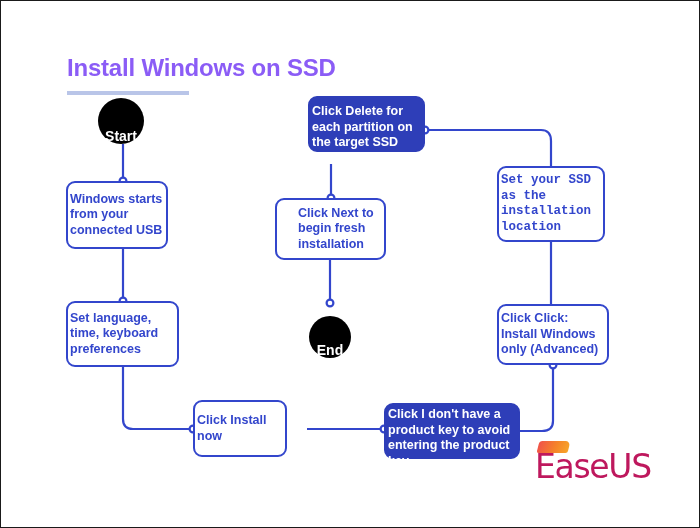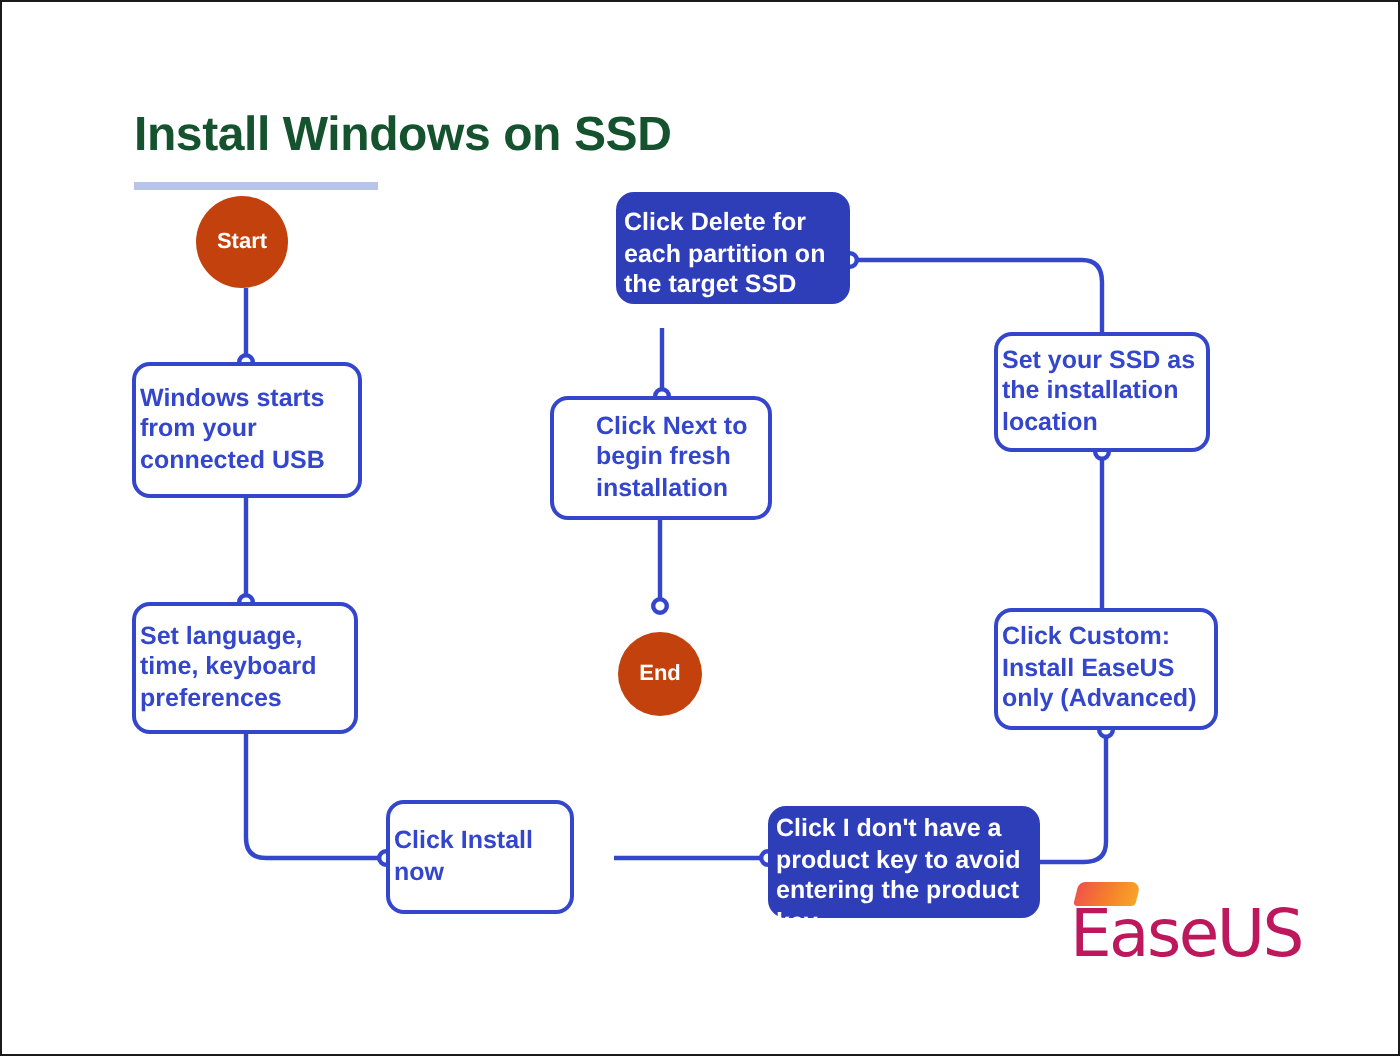--- a/index.html
+++ b/index.html
@@ -23,21 +23,21 @@
     width: 700px; height: 528px;
     pointer-events: none;
   }
   
   .title {
     position: absolute;
     left: 66px;
     top: 53px;
     font-size: 24px;
     font-weight: bold;
-    color: #14532d;
+    color: #8b5cf6;
     letter-spacing: -0.2px;
     white-space: nowrap;
   }
   .title-rule {
     position: absolute;
     left: 66px;
     top: 90px;
     width: 122px;
     height: 4px;
     background: #b9c5e8;
@@ -61,26 +61,26 @@
     background: #2e3eb8;
     border-color: #2e3eb8;
     color: #ffffff;
     align-items: flex-start;
   }
   .node .txt { display: block; width: 100%; }
   
   .terminator {
     position: absolute;
     border-radius: 50%;
-    background: #c2410c;
+    background: #000000;
     color: #ffffff;
-    font-size: 11px;
+    font-size: 14px;
     font-weight: bold;
     display: flex;
-    align-items: center;
+    align-items: flex-end;
     justify-content: center;
   }
   
   .logo {
     position: absolute;
     left: 534px;
     top: 438px;
     width: 128px;
     height: 44px;
   }
@@ -144,41 +144,41 @@
       <circle cx="424" cy="129" r="3.4"></circle>
       <circle cx="330" cy="197" r="3.4"></circle>
       <circle cx="329" cy="302" r="3.4"></circle>
     </g>
   </svg>
 
   <div class="terminator" style="left:97px; top:97px; width:46px; height:46px;">
     <span class="txt" style="text-align:center">Start</span>
   </div>
 
-  <div class="node" style="left:65px; top:180px; width:115px; height:68px;">
+  <div class="node" style="left:65px; top:180px; width:102px; height:68px;">
     <span class="txt">Windows starts from your connected USB</span>
   </div>
 
   <div class="node" style="left:65px; top:300px; width:113px; height:66px;">
     <span class="txt">Set language, time, keyboard preferences</span>
   </div>
 
   <div class="node" style="left:192px; top:399px; width:94px; height:57px;">
     <span class="txt">Click Install now</span>
   </div>
 
   <div class="node filled" style="left:383px; top:402px; width:136px; height:56px; padding-top:2px;">
     <span class="txt">Click I don't have a product key to avoid entering the product key</span>
   </div>
 
   <div class="node" style="left:496px; top:303px; width:112px; height:61px;">
-    <span class="txt">Click Custom: Install EaseUS only (Advanced)</span>
+    <span class="txt">Click Click: Install Windows only (Advanced)</span>
   </div>
 
-  <div class="node" style="left:496px; top:165px; width:108px; height:60px;">
+  <div class="node" style="left:496px; top:165px; width:108px; height:76px;font-family:Liberation Mono, monospace;">
     <span class="txt">Set your SSD as the installation location</span>
   </div>
 
   <div class="node filled" style="left:307px; top:95px; width:117px; height:56px; padding-top:6px;">
     <span class="txt">Click Delete for each partition on the target SSD</span>
   </div>
 
   <div class="node" style="left:274px; top:197px; width:111px; height:62px;padding-left:21px;">
     <span class="txt">Click Next to begin fresh installation</span>
   </div>

